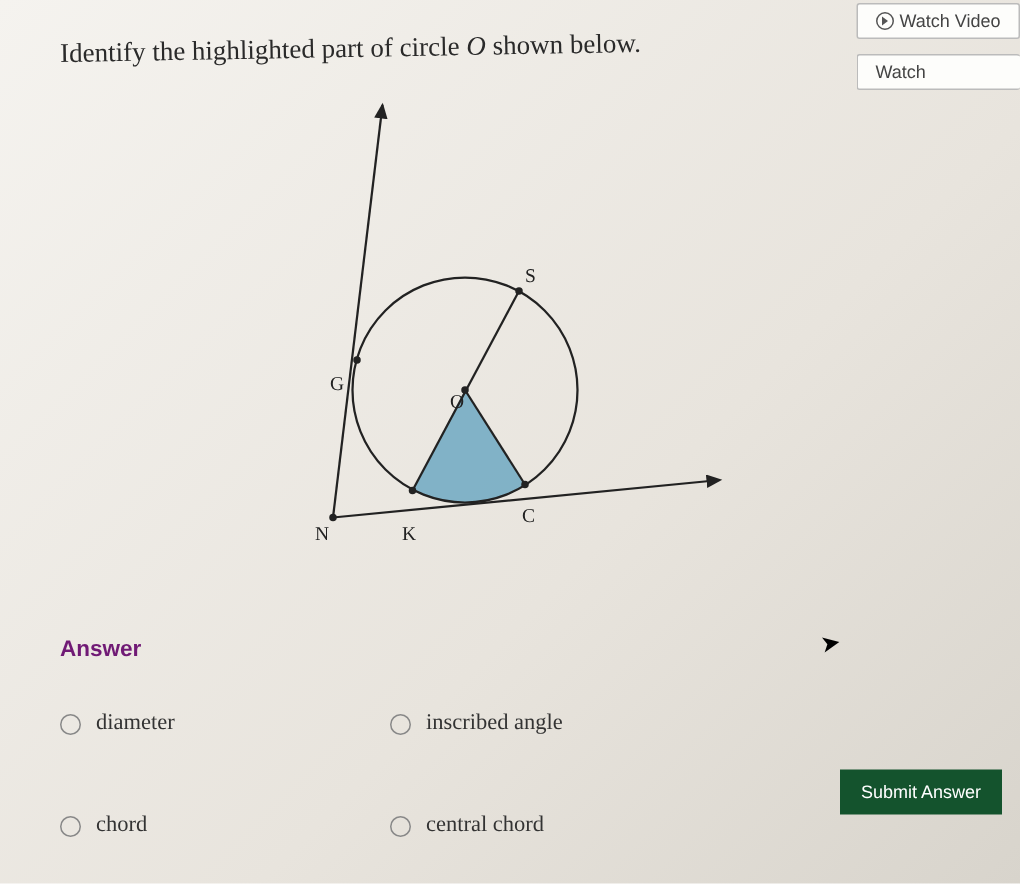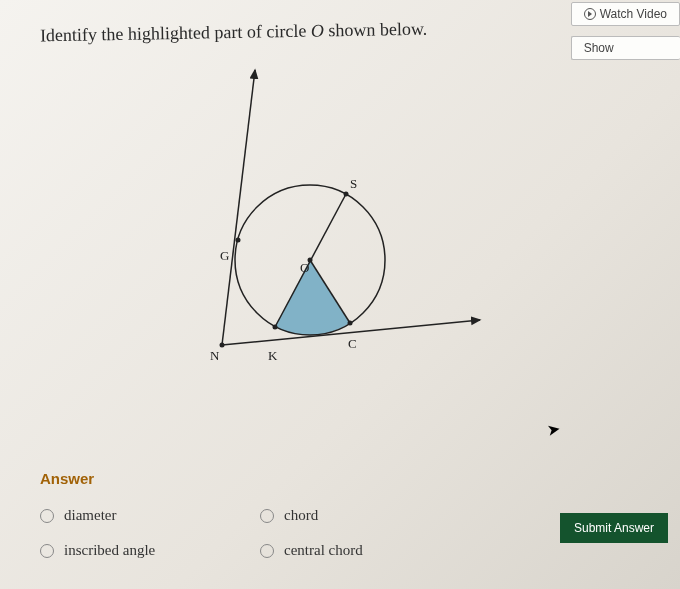--- a/index.html
+++ b/index.html
@@ -65,32 +65,31 @@
   .answer-block {
     position: absolute;
     left: 40px;
     bottom: 30px;
     width: 600px;
   }
   .answer-title {
     font-family: Arial, sans-serif;
     font-size: 15px;
     font-weight: bold;
-    color: #a16207;
-    margin-bottom: 20px;
+    color: #701a75;
   }
   .options {
     display: grid;
     grid-template-columns: 220px 220px;
     row-gap: 18px;
     font-family: Georgia, serif;
     font-size: 15px;
     color: #333;
   }
-  .opt { display: flex; align-items: center; gap: 10px; }
+  .opt { display: flex; align-items: center; gap: 10px; margin-top: 33px; }
   .radio {
     width: 14px; height: 14px;
     border: 1.5px solid #888;
     border-radius: 50%;
     flex-shrink: 0;
   }
   .submit {
     position: absolute;
     right: 12px;
     bottom: 46px;
@@ -117,21 +116,21 @@
 </style>
 </head>
 <body>
 
 <div class="top-buttons">
   <div class="btn-outline">
     <span class="play-icon"></span>
     <span>Watch Video</span>
   </div>
   <div class="btn-outline cut">
-    <span>Show</span>
+    <span>Watch</span>
   </div>
 </div>
 
 <div class="question">
   <span>Identify the highlighted part of circle </span><span class="ital">O</span><span> shown below.</span>
 </div>
 
 <div class="diagram">
   <svg width="340" height="340" viewBox="0 0 340 340">
 
@@ -173,25 +172,25 @@
 
 <div class="answer-block">
   <div class="answer-title">Answer</div>
   <div class="options">
     <div class="opt">
       <span class="radio"></span>
       <span>diameter</span>
     </div>
     <div class="opt">
       <span class="radio"></span>
-      <span>chord</span>
+      <span>inscribed angle</span>
     </div>
     <div class="opt">
       <span class="radio"></span>
-      <span>inscribed angle</span>
+      <span>chord</span>
     </div>
     <div class="opt">
       <span class="radio"></span>
       <span>central chord</span>
     </div>
   </div>
 </div>
 
 <button class="submit">
   <span>Submit Answer</span>

